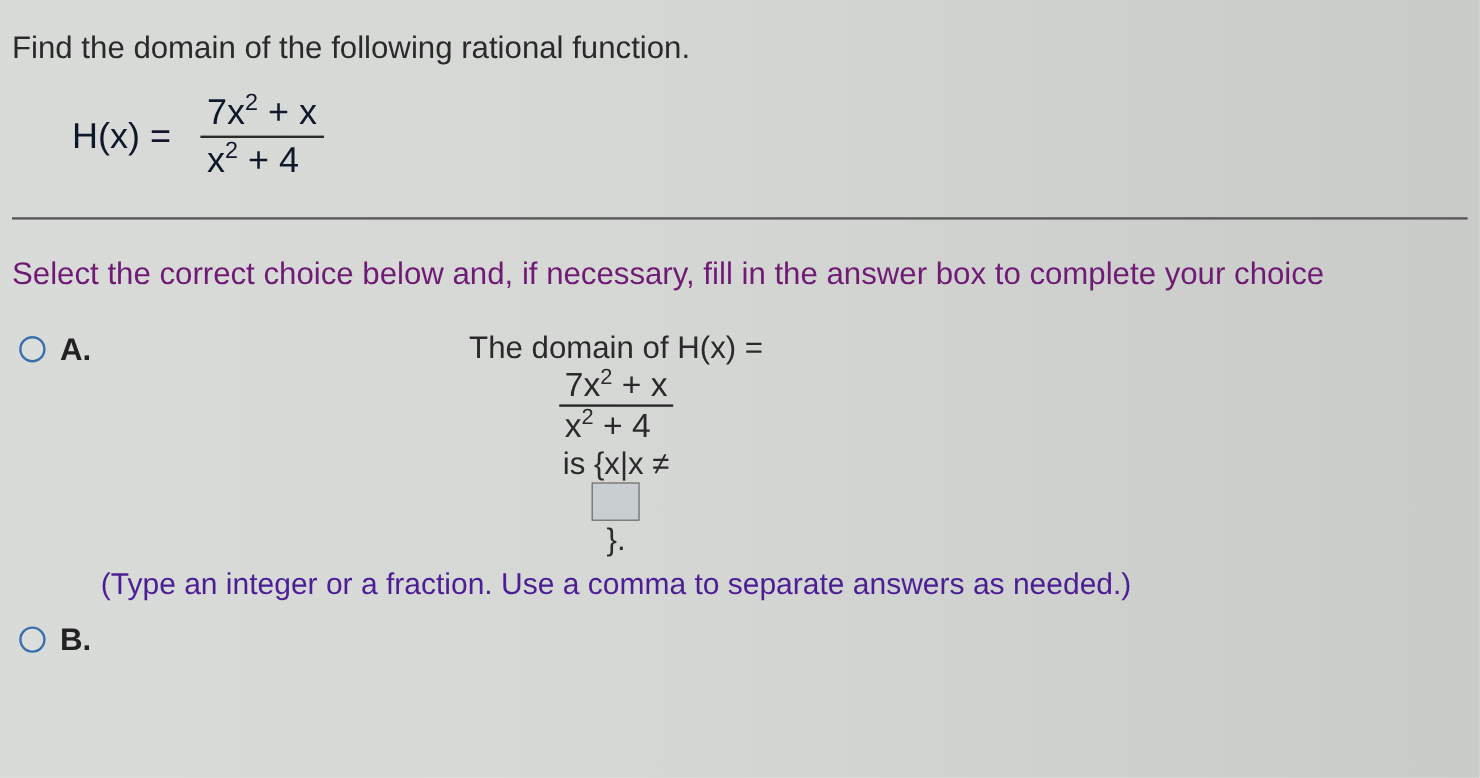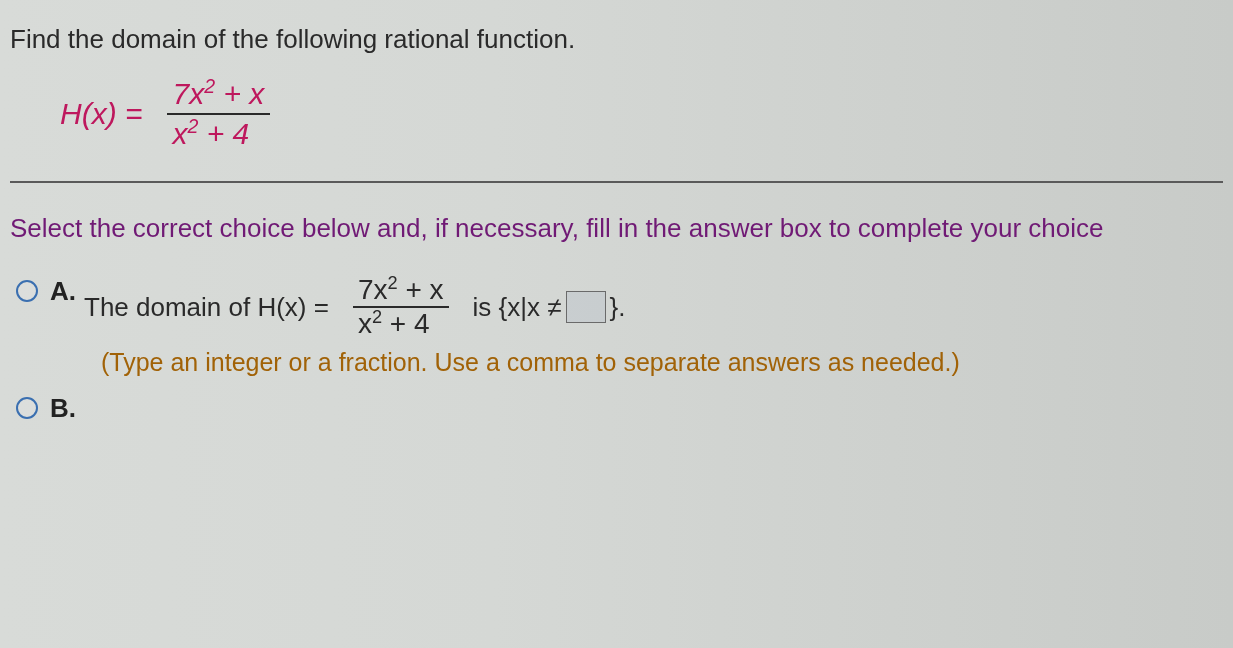--- a/index.html
+++ b/index.html
@@ -21,22 +21,21 @@
     color: #2a2a2a;
     margin-bottom: 18px;
   }
   .formula-block {
     margin: 20px 0 20px 50px;
   }
   .eqn {
     display: flex;
     align-items: center;
     font-size: 30px;
-    color: #be185d;
-    font-style: italic;
+    color: #0f172a;
   }
   .fraction {
     display: inline-flex;
     flex-direction: column;
     align-items: flex-start;
     margin: 0 24px;
     vertical-align: middle;
   }
   .fraction .num, .fraction .den {
     padding: 2px 6px;
@@ -87,35 +86,35 @@
     margin-top: 2px;
   }
   .choice-body {
     font-size: 26px;
     color: #2a2a2a;
   }
   .choice-line1 {
     display: flex;
     align-items: center;
     flex-wrap: wrap;
+    flex-direction: column;
   }
   .answer-box {
     display: inline-block;
     width: 40px;
     height: 32px;
     border: 1px solid #6a6a6a;
     background: rgba(180,190,200,0.35);
     margin: 0 4px;
     vertical-align: middle;
   }
   .hint {
     font-size: 25px;
-    color: #a16207;
+    color: #4c1d95;
     margin-top: 8px;
-    margin-left: 17px;
   }
   .small-frac .num, .small-frac .den { padding: 0 5px; font-size: 28px; }
 </style>
 </head>
 <body>
 
 <div class="page">
 
   <div class="question-text">Find the domain of the following rational function.</div>
 

